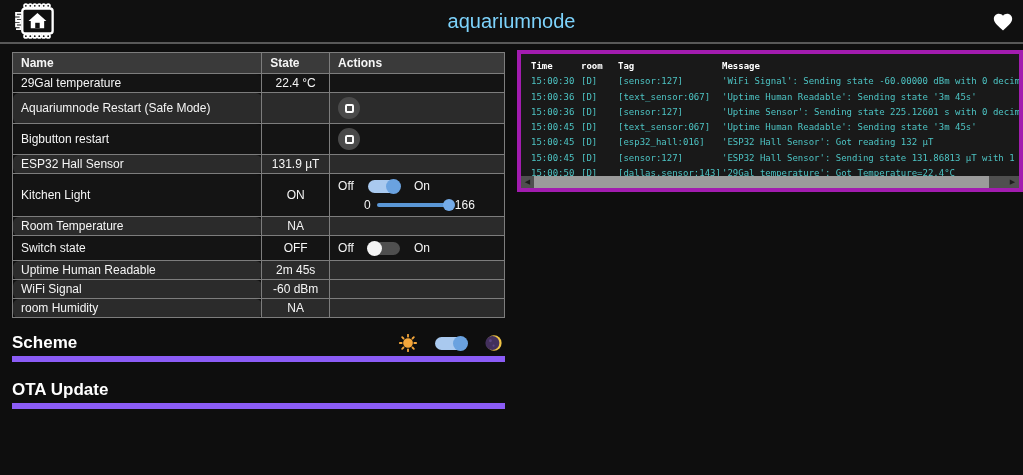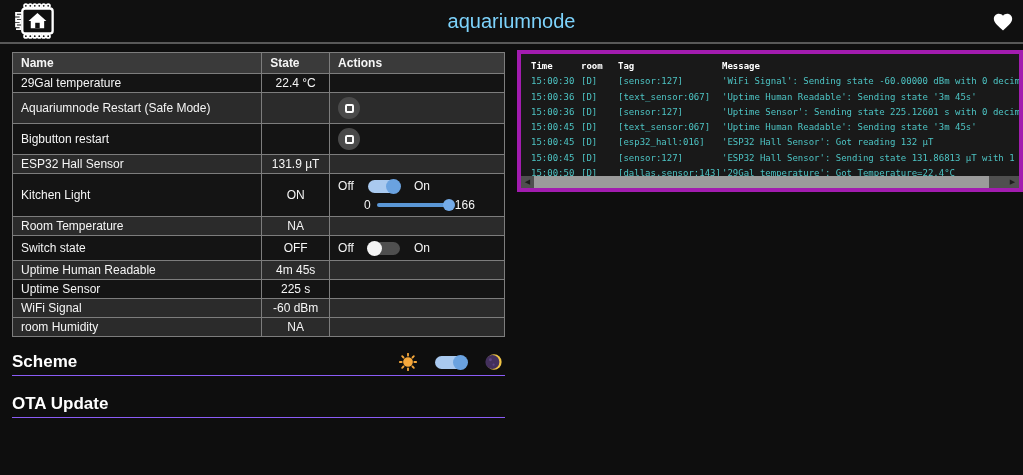--- a/index.html
+++ b/index.html
@@ -28,21 +28,21 @@
   
   .left-col { position: absolute; left: 12px; top: 52px; width: 493px; }
 
   
   table.entities { width: 100%; border-collapse: collapse; font-size: 12px; }
   table.entities th, table.entities td {
     border: 1px solid #7d7d7d; padding: 2px 8px; color: #f5f5f5;
   }
   table.entities th { background: #3a3a3a; text-align: left; font-weight: bold; height: 21px; }
   table.entities th.c-state { }
-  td.c-name { width: 250px; }
+  td.c-name { width: 250px; border-radius: 6px; }
   td.c-state { width: 68px; text-align: center; }
   td.c-actions { width: 175px; }
   tr.odd td { background: #141414; }
   tr.even td { background: #2b2b2b; }
 
   
   .tgl-line { display: flex; align-items: center; gap: 10px; height: 20px; }
   .pill { position: relative; width: 32px; height: 13px; border-radius: 7px; background: #4f4f4f; margin: 0 4px; cursor: pointer; }
   .pill .knob { position: absolute; top: -1px; left: -1px; width: 15px; height: 15px; border-radius: 50%; background: #f5f5f5; }
   .pill.on { background: #a9c9ef; }
@@ -56,21 +56,21 @@
   .round-btn .sq { width: 9px; height: 9px; border: 2px solid #ffffff; border-radius: 2px; }
 
   
   .slider-line { display: flex; align-items: center; gap: 6px; margin: 1px 0 2px 26px; height: 15px; font-size: 12px; }
   .slider-track { position: relative; width: 72px; height: 4px; border-radius: 2px; background: #5b97d6; }
   .slider-thumb { position: absolute; right: -6px; top: -4px; width: 12px; height: 12px; border-radius: 50%; background: #74abe8; }
 
   
   .section-head {
     display: flex; align-items: center; justify-content: space-between;
-    border-bottom: 1px solid #8b5cf6; padding-bottom: 3px; margin-top: 15px;
+    border-bottom: 6px solid #8b5cf6; padding-bottom: 3px; margin-top: 15px;
   }
   .section-head h2 { font-size: 17px; font-weight: bold; color: #ffffff; }
   .scheme-controls { display: flex; align-items: center; gap: 14px; margin-right: 2px; }
 
   
   .log-panel {
     position: absolute; left: 517px; top: 50px; width: 506px; height: 142px;
     background: #191919; border: 4px solid #a21caf; overflow: hidden;
   }
   .log-inner { padding: 5px 0 0 10px; }
@@ -194,26 +194,21 @@
               <span>Off</span>
               <span class="pill">
                 <span class="knob"></span>
               </span>
               <span>On</span>
             </div>
           </td>
         </tr>
         <tr class="even">
           <td class="c-name">Uptime Human Readable</td>
-          <td class="c-state">4m 45s</td>
-          <td class="c-actions"></td>
-        </tr>
-        <tr class="odd">
-          <td class="c-name">Uptime Sensor</td>
-          <td class="c-state">225 s</td>
+          <td class="c-state">2m 45s</td>
           <td class="c-actions"></td>
         </tr>
         <tr class="even">
           <td class="c-name">WiFi Signal</td>
           <td class="c-state">-60 dBm</td>
           <td class="c-actions"></td>
         </tr>
         <tr class="even">
           <td class="c-name">room Humidity</td>
           <td class="c-state">NA</td>

